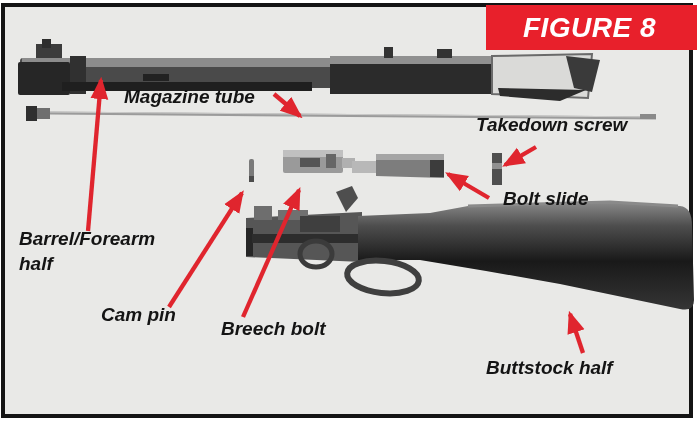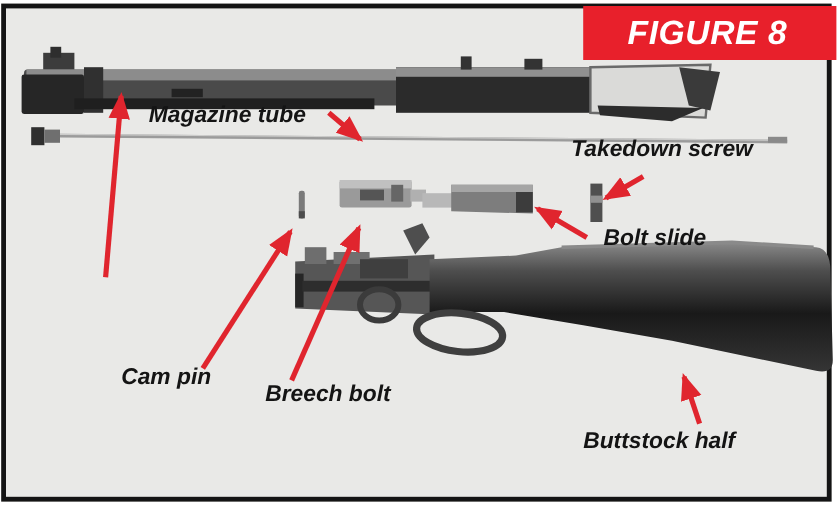--- a/index.html
+++ b/index.html
@@ -124,17 +124,18 @@
     </g>
   </svg>
 
   <div class="figure-box">
     <span class="fig-text">FIGURE 8</span>
   </div>
 
   <div class="callout" style="left:124px; top:86px;font-style:italic;">Magazine tube</div>
   <div class="callout" style="left:476px; top:114px;text-align:right;">Takedown screw</div>
   <div class="callout" style="left:493px; top:188px;margin-left:10px;">Bolt slide</div>
+  <div class="callout wrap" style="left:19px; top:227px;">Barrel/Forearm half</div>
   <div class="callout" style="left:101px; top:304px;">Cam pin</div>
   <div class="callout" style="left:486px; top:357px;">Buttstock half</div>
   <div class="callout" style="left:221px; top:318px;">Breech bolt</div>
 
 </div>
 
 </body></html>

